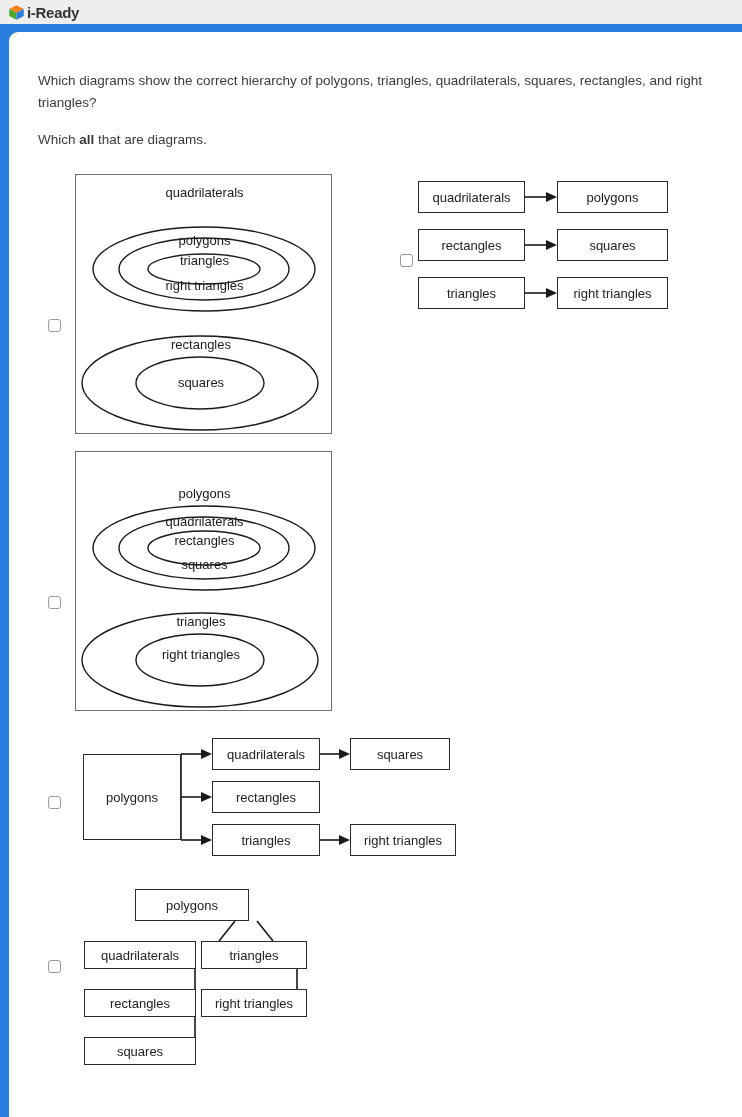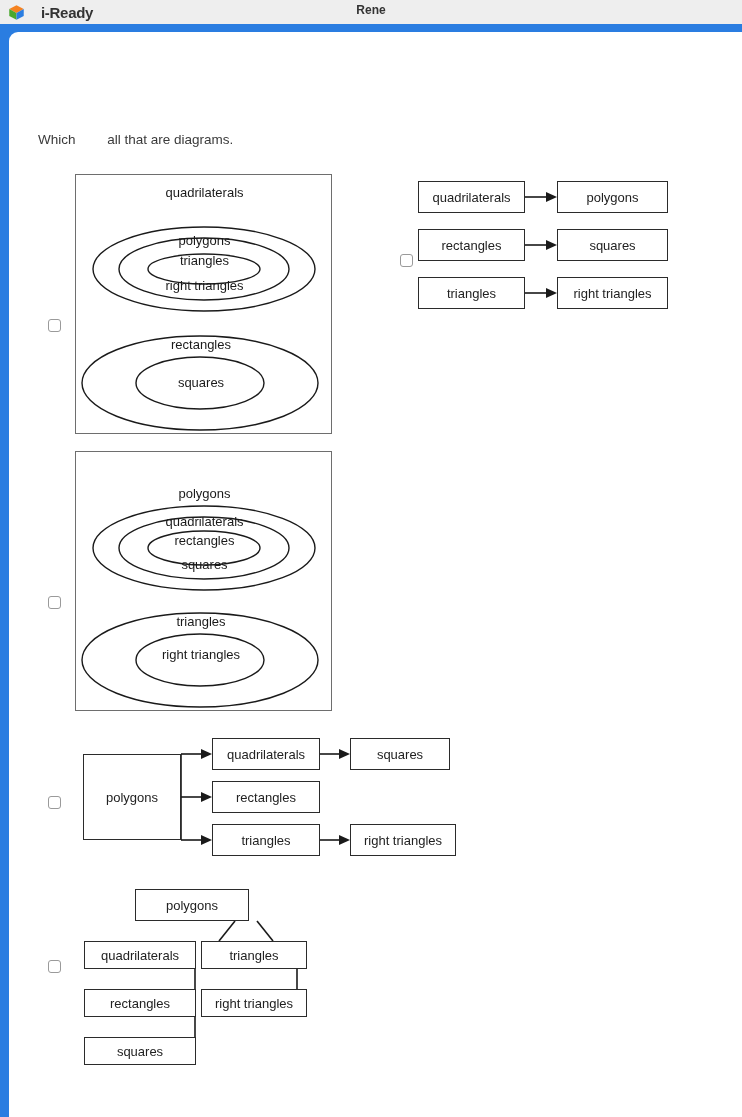--- a/index.html
+++ b/index.html
@@ -12,21 +12,21 @@
     position:relative;
   }
 
   
   .appbar{
     position:absolute;left:0;top:0;width:742px;height:24px;
     background:#eeeeee;
   }
   .logo{
     position:absolute;left:8px;top:2px;
-    display:flex;align-items:center;gap:16px;
+    display:flex;align-items:center;gap:2px;
     height:20px;
   }
   .logo-mark{width:17px;height:17px;display:block;}
   .logo-text{
     font-size:15px;font-weight:700;color:#333333;
     letter-spacing:-0.3px;line-height:17px;
   }
   .appbar-title{
     position:absolute;left:0;top:3px;width:742px;
     text-align:center;font-size:12px;font-weight:700;color:#333333;
@@ -49,21 +49,21 @@
 
   
   .qtext{
     position:absolute;left:29px;top:38px;width:694px;
     font-size:13.5px;line-height:22px;color:#3a3a3a;
   }
   .qchoose{
     position:absolute;left:29px;top:97px;width:500px;
     font-size:13.5px;line-height:22px;color:#3a3a3a;
   }
-  .qchoose b{font-weight:400;margin-left:28px;}
+  .qchoose b{font-weight:700;}
 
   
   .cbx{
     position:absolute;width:13px;height:13px;
     border:1.5px solid #9a9a9a;border-radius:3px;background:#ffffff;
     box-sizing:border-box;cursor:pointer;
   }
 
   
   .opt{position:absolute;}
@@ -92,27 +92,27 @@
 
 <div class="appbar">
   <div class="logo">
     <svg class="logo-mark" viewBox="0 0 20 20">
       <polygon points="10,1.5 18.5,6 10,10.5 1.5,6" fill="#f58220"></polygon>
       <polygon points="1.5,6 10,10.5 10,18.5 1.5,14" fill="#4aa82e"></polygon>
       <polygon points="10,10.5 18.5,6 18.5,14 10,18.5" fill="#2a7de1"></polygon>
     </svg>
     <span class="logo-text">i-Ready</span>
   </div>
-  <div class="appbar-title">Rene</div>
   <div class="appbar-rightstub">⋮</div>
 </div>
 
 <div class="card-frame">
   <div class="card">
 
+    <div class="qtext">Which diagrams show the correct hierarchy of polygons, triangles, quadrilaterals, squares, rectangles, and right triangles?</div>
 
     <div class="qchoose"><span>Which </span><b>all</b><span> that are diagrams.</span></div>
 
     <div class="cbx" style="left:39px;top:287px;"></div>
     <div class="opt venn-box" style="left:66px;top:142px;width:257px;height:260px;">
       <div class="lbl" style="left:0;top:10px;width:257px;">quadrilaterals</div>
       <svg width="257" height="260" viewBox="0 0 257 260">
         <ellipse class="ell" cx="128" cy="94" rx="111" ry="42"></ellipse>
         <ellipse class="ell" cx="128" cy="94" rx="85" ry="31"></ellipse>
         <ellipse class="ell" cx="128" cy="94" rx="56" ry="15"></ellipse>

